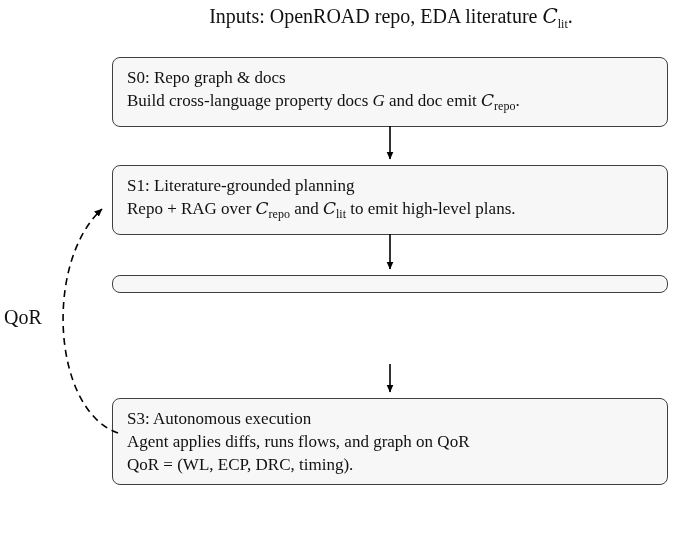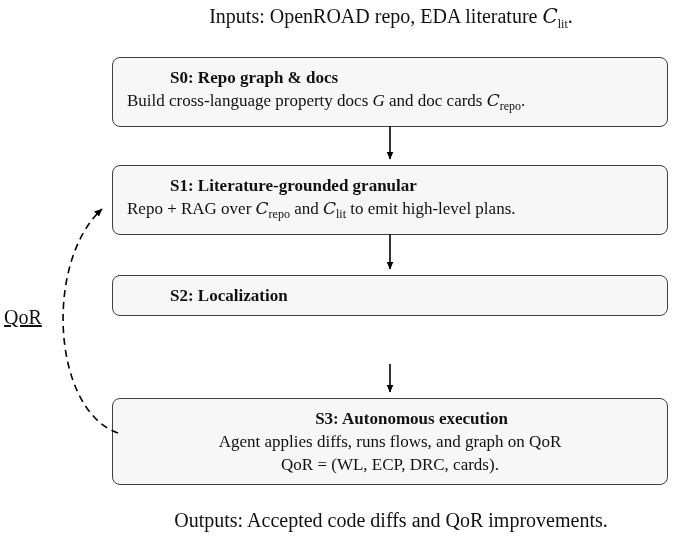--- a/index.html
+++ b/index.html
@@ -26,75 +26,72 @@
     left: 112px;
     width: 556px;
     box-sizing: border-box;
     background: #f7f7f7;
     border: 1px solid #404040;
     border-radius: 8px;
     padding: 8px 14px;
     font-size: 17px;
     line-height: 23px;
   }
-  .box-title { font-weight: bold; margin-left: 43px; }
+  .box-title { font-weight: normal; }
   .box-body { }
   .mathcal { font-style: italic; font-family: "DejaVu Serif", serif; }
   .mvar { font-style: italic; }
   sub { font-size: 12px; }
   .qor-label {
     position: absolute;
     left: 4px;
     top: 306px;
     font-size: 20px;
-    text-decoration: underline;
   }
   .arrow-layer {
     position: absolute;
     left: 0; top: 0;
     width: 692px; height: 550px;
     pointer-events: none;
   }
 </style>
 </head>
 <body>
 
 <div class="canvas">
 
   <div class="caption top">
     <span>Inputs: OpenROAD repo, EDA literature </span><span class="mathcal">C</span><sub>lit</sub><span>.</span>
   </div>
 
   <div class="box" style="top:57px;">
     <div class="box-title">S0: Repo graph &amp; docs</div>
     <div class="box-body">
-      <span>Build cross-language property docs </span><span class="mvar">G</span><span> and doc cards </span><span class="mathcal">C</span><sub>repo</sub><span>.</span>
+      <span>Build cross-language property docs </span><span class="mvar">G</span><span> and doc emit </span><span class="mathcal">C</span><sub>repo</sub><span>.</span>
     </div>
   </div>
 
   <div class="box" style="top:165px;">
-    <div class="box-title">S1: Literature-grounded granular</div>
+    <div class="box-title">S1: Literature-grounded planning</div>
     <div class="box-body">
       <span>Repo + RAG over </span><span class="mathcal">C</span><sub>repo</sub><span> and </span><span class="mathcal">C</span><sub>lit</sub><span> to emit high-level plans.</span>
     </div>
   </div>
 
   <div class="box" style="top:275px;">
-    <div class="box-title">S2: Localization</div>
   </div>
 
-  <div class="box" style="top:398px;text-align:center;">
+  <div class="box" style="top:398px;">
     <div class="box-title">S3: Autonomous execution</div>
     <div class="box-body">
       <span>Agent applies diffs, runs flows, and graph on QoR</span><br>
-      <span>QoR = (WL, ECP, DRC, cards).</span>
+      <span>QoR = (WL, ECP, DRC, timing).</span>
     </div>
   </div>
 
-  <div class="caption bottom">Outputs: Accepted code diffs and QoR improvements.</div>
 
   <div class="qor-label">QoR</div>
 
   <svg class="arrow-layer" width="692" height="550" viewBox="0 0 692 550" xmlns="http://www.w3.org/2000/svg">
     <defs>
       <marker id="arrowhead" markerWidth="9" markerHeight="8" refX="7.5" refY="3.5" orient="auto" markerUnits="userSpaceOnUse">
         <path d="M0,0 L8,3.5 L0,7 Z" fill="#000000"></path>
       </marker>
     </defs>
 

